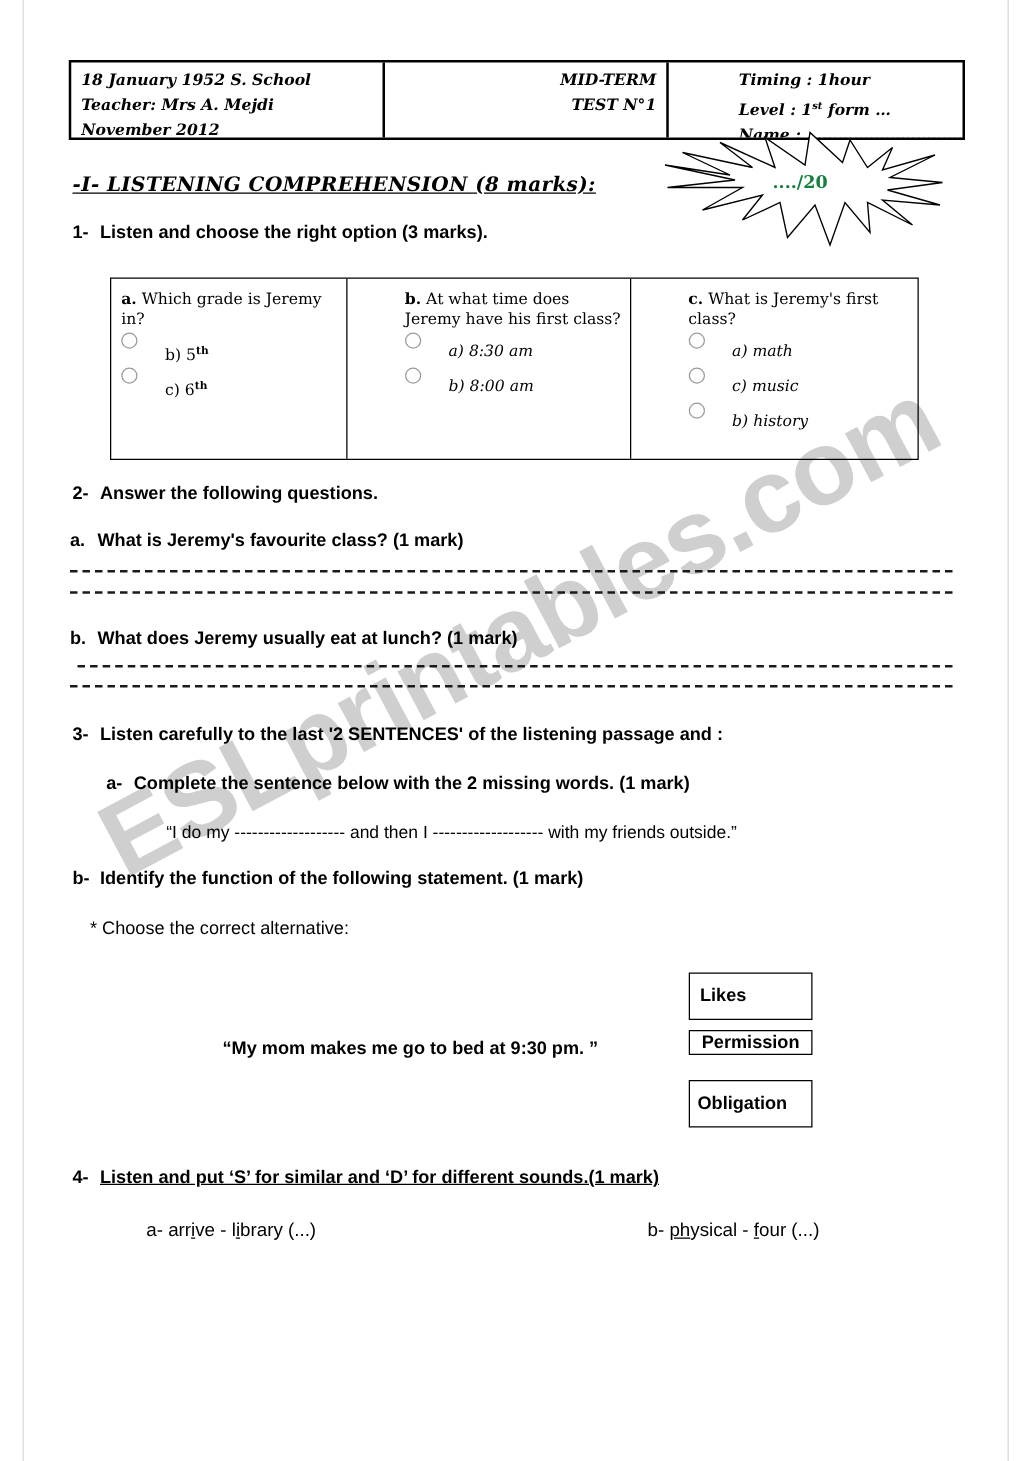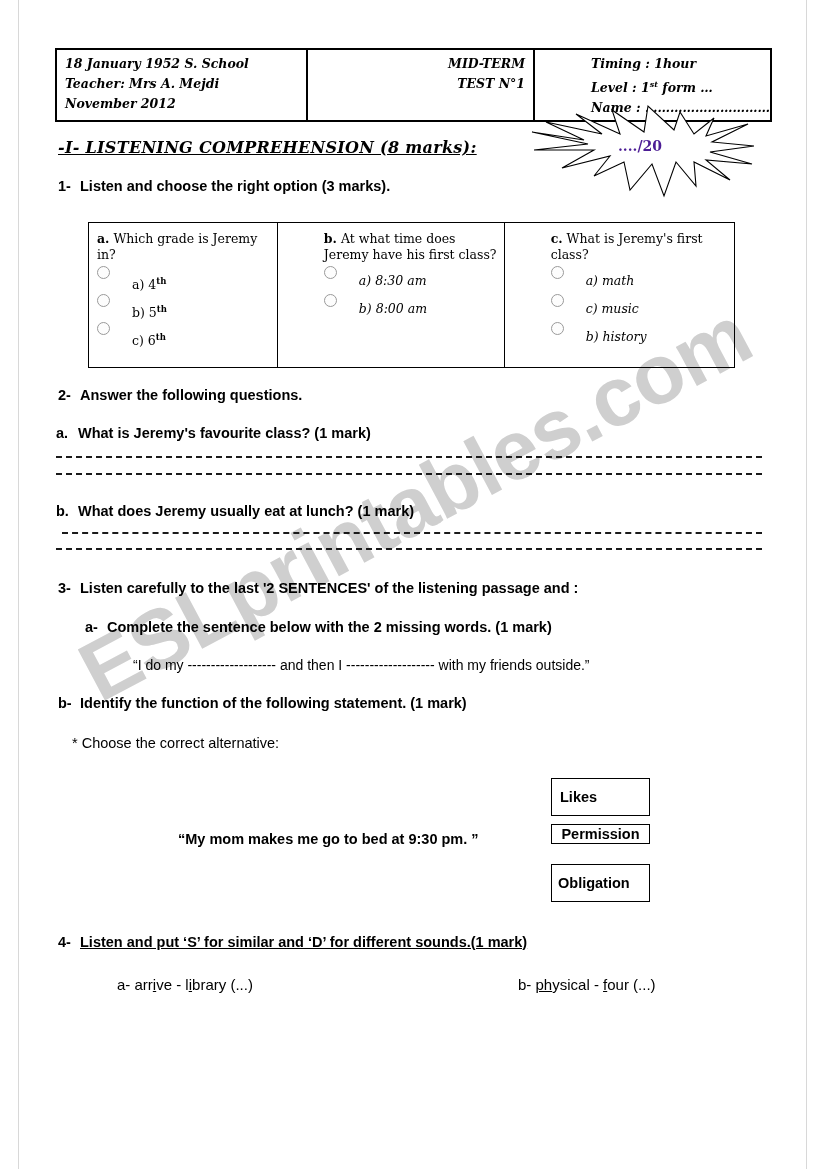--- a/index.html
+++ b/index.html
@@ -56,21 +56,21 @@
   }
 
   .content { position: relative; z-index: 10; }
 
   
   #header-table {
     position: absolute;
     left: 55px;
     top: 48px;
     width: 717px;
-    height: 74px;
+    height: 64px;
     border: 2px solid #000;
     box-sizing: border-box;
     display: flex;
     gap: 48px;
   }
   #header-table .hcell {
     box-sizing: border-box;
     padding: 4px 8px 0 8px;
     font-family: "DejaVu Serif", serif;
     font-style: italic;
@@ -96,21 +96,21 @@
   }
   #starburst svg { display: block; }
   #starburst-label {
     position: absolute;
     left: 0; top: 34px;
     width: 232px;
     text-align: center;
     font-family: "DejaVu Serif", serif;
     font-weight: bold;
     font-size: 14px;
-    color: #4c1d95;
+    color: #15803d;
   }
 
   
   #section-title {
     position: absolute;
     left: 58px;
     top: 138px;
     font-family: "DejaVu Serif", serif;
     font-style: italic;
     font-weight: bold;
@@ -268,24 +268,20 @@
     <div class="instr" style="left:58px; top:178px;">
       <span class="num">1-</span><span>Listen and choose the right option (3 marks).</span>
     </div>
 
     <div id="mcq-table">
 
       <div class="mcol" id="mcq-col-a">
         <div class="mcq-q"><span class="qletter">a.</span><span> Which grade is Jeremy in?</span></div>
         <div class="mcq-opt">
           <span class="radio-dot"></span>
-          <span class="mcq-opt-label"><span>a) 4</span><span class="ord">th</span></span>
-        </div>
-        <div class="mcq-opt">
-          <span class="radio-dot"></span>
           <span class="mcq-opt-label"><span>b) 5</span><span class="ord">th</span></span>
         </div>
         <div class="mcq-opt">
           <span class="radio-dot"></span>
           <span class="mcq-opt-label"><span>c) 6</span><span class="ord">th</span></span>
         </div>
       </div>
 
       <div class="mcol" id="mcq-col-b">
         <div class="mcq-q"><span class="qletter">b.</span><span> At what time does Jeremy have his first class?</span></div>

